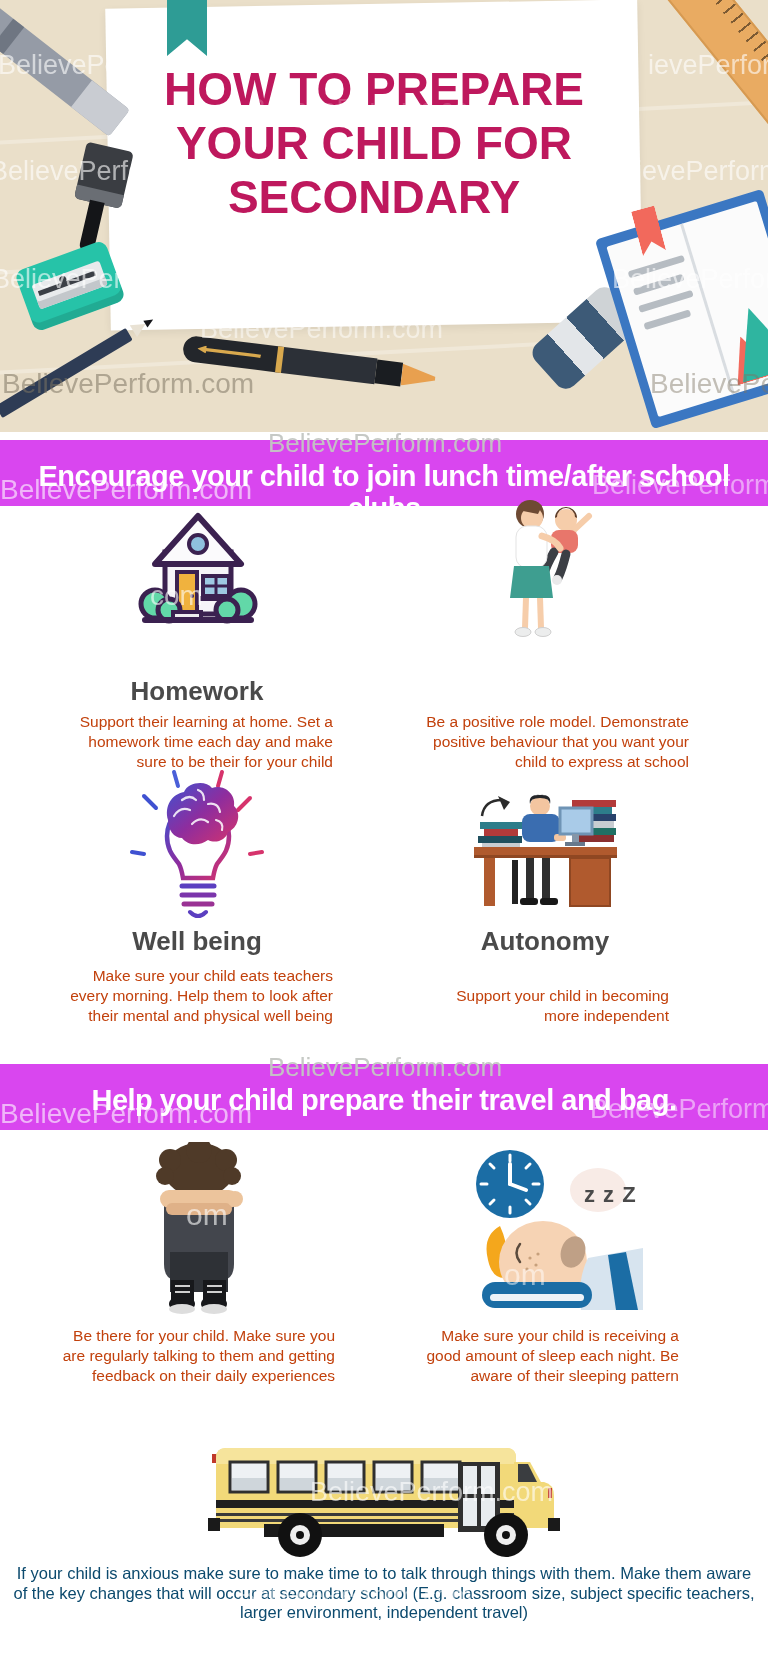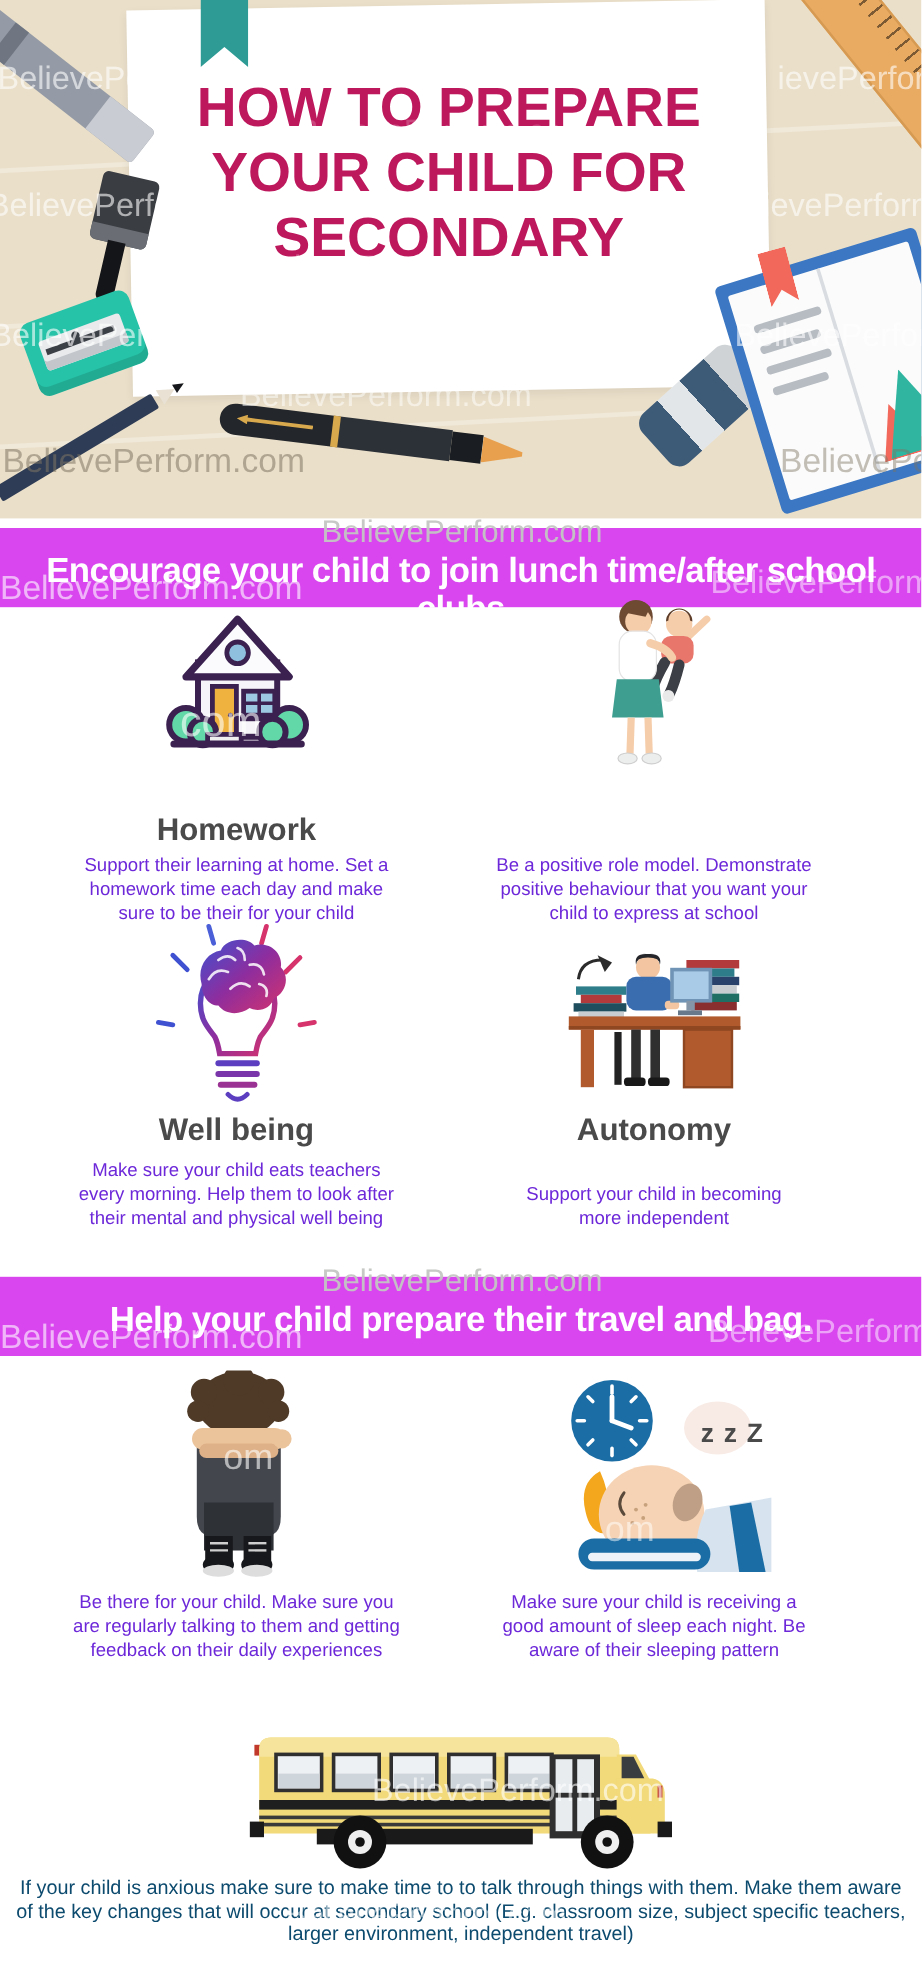--- a/index.html
+++ b/index.html
@@ -64,21 +64,21 @@
   .book .chart2{position:absolute;left:94px;top:135px;width:42px;height:46px;background:#F2695C;
                 clip-path:polygon(40% 0,100% 100%,0 100%);}
 
   
   .banner{position:absolute;left:0;width:768px;height:66px;background:#d946ef;overflow:visible;}
   .banner h2{margin:0;padding-top:20px;text-align:center;color:#ffffff;
              font-size:29px;font-weight:bold;letter-spacing:-0.5px;line-height:32px;}
 
   
   .ctitle{position:absolute;text-align:center;font-size:26px;font-weight:bold;color:#4a4a4a;}
-  .ctext{position:absolute;text-align:center;font-size:15.5px;line-height:20px;color:#6d28d9;}
+  .ctext{position:absolute;text-align:right;font-size:15.5px;line-height:20px;color:#c2410c;}
   .ctext p{margin:0 auto;}
   #footer-text{position:absolute;left:4px;top:1564px;width:760px;text-align:center;
                font-size:16.5px;line-height:19.5px;color:#0c4a6e;}
   #footer-text p{margin:0 auto;width:748px;}
 
   
   .wm{position:absolute;white-space:nowrap;font-size:27px;color:rgba(255,255,255,.6);z-index:9;pointer-events:none;}
   .wm.f18{color:rgba(255,255,255,.2);}
   .wm.f30{color:rgba(255,255,255,.32);}
   .wm.f50{color:rgba(255,255,255,.5);}
@@ -213,21 +213,21 @@
     </svg>
   </div>
 
   <div class="ctitle" style="left:32px;top:676px;width:330px">Homework</div>
   <div class="ctext" style="left:32px;top:712px;width:330px">
     <p style="width:272px">Support their learning at home. Set a homework time each day and make sure to be their for your child</p>
   </div>
   <div class="ctext" style="left:372px;top:712px;width:346px">
     <p style="width:288px">Be a positive role model. Demonstrate positive behaviour that you want your child to express at school</p>
   </div>
-  <span class="wm" style="left:150px;top:580px;font-size:36px">com</span>
+  <span class="wm" style="left:150px;top:580px;font-size:28px">com</span>
 
   <div class="abs" style="left:130px;top:768px">
     <svg width="135" height="152" viewBox="0 0 135 152">
       <defs>
         <linearGradient id="g1" x1="0" y1="0" x2="1" y2="1">
           <stop offset="0" stop-color="#3F51D1"></stop>
             <stop offset="0.5" stop-color="#8E2D9E"></stop>
             <stop offset="1" stop-color="#D6336C"></stop>
         </linearGradient>
       </defs>

